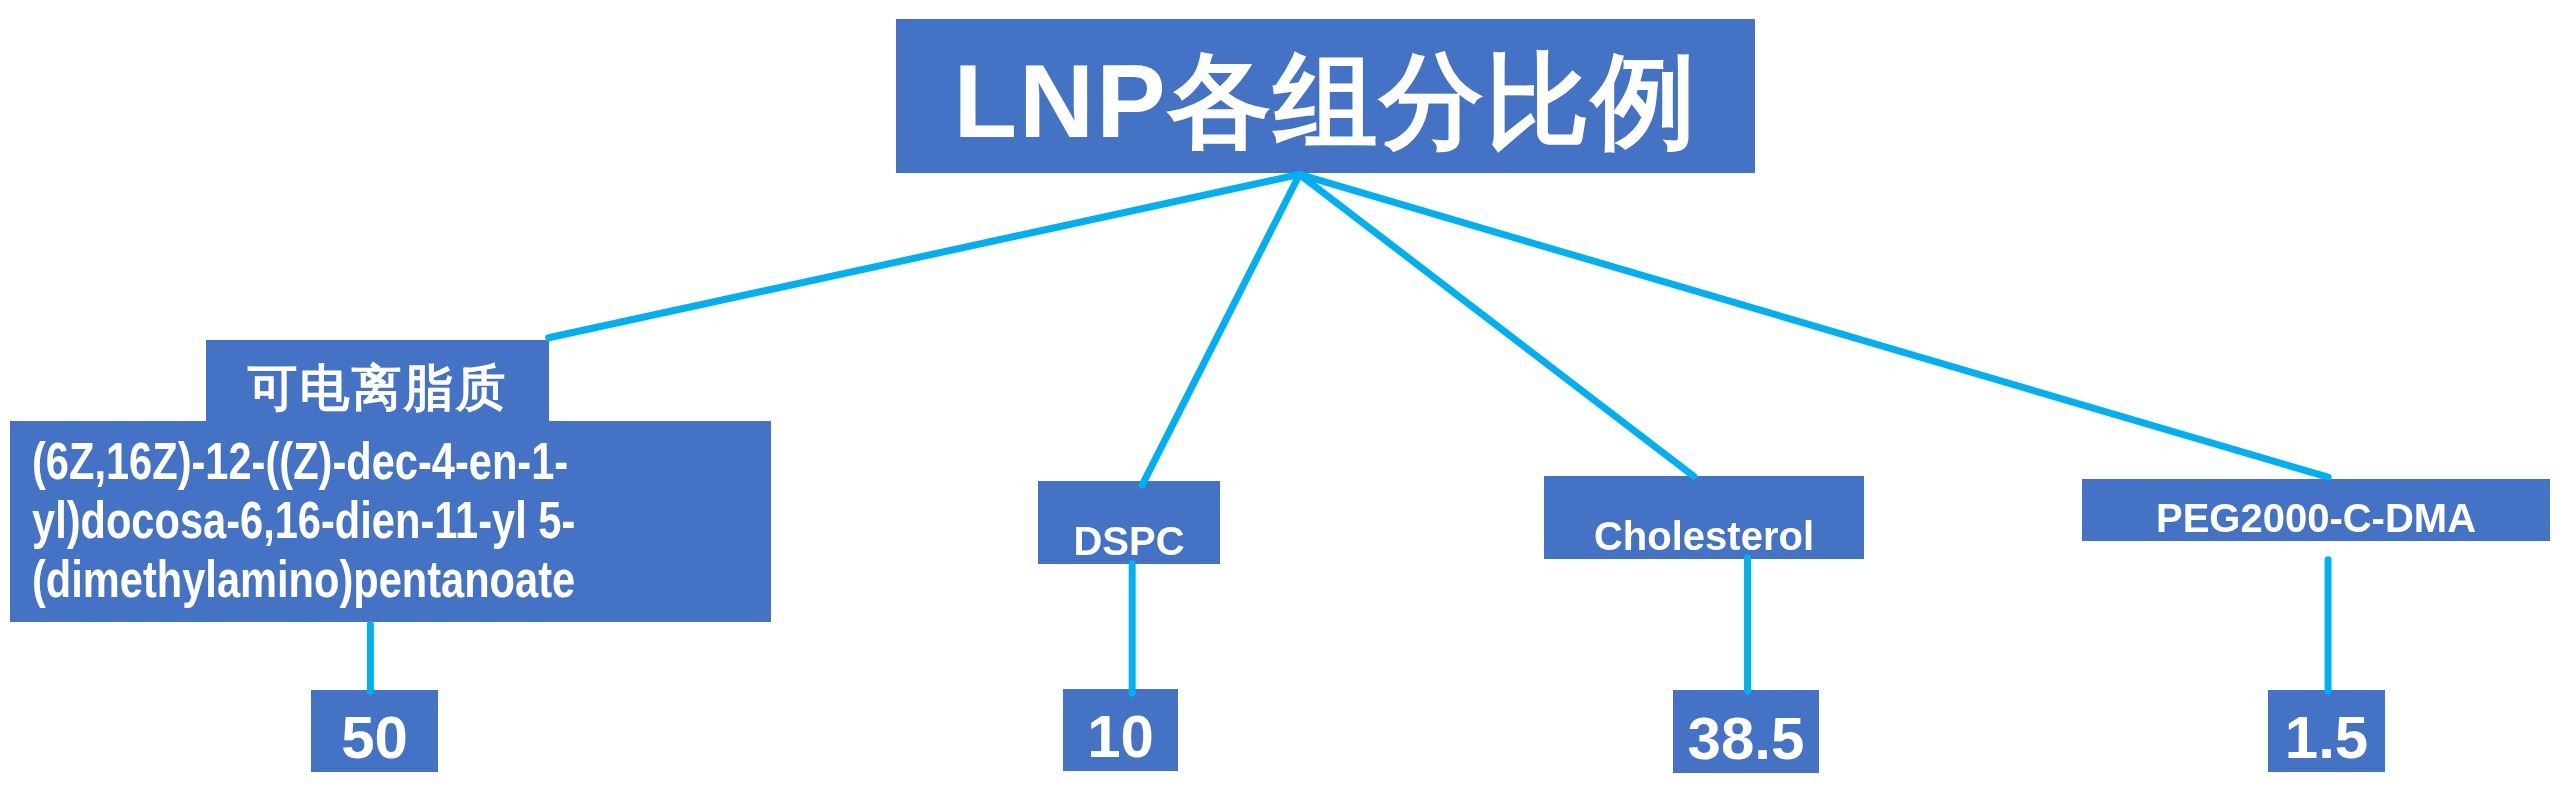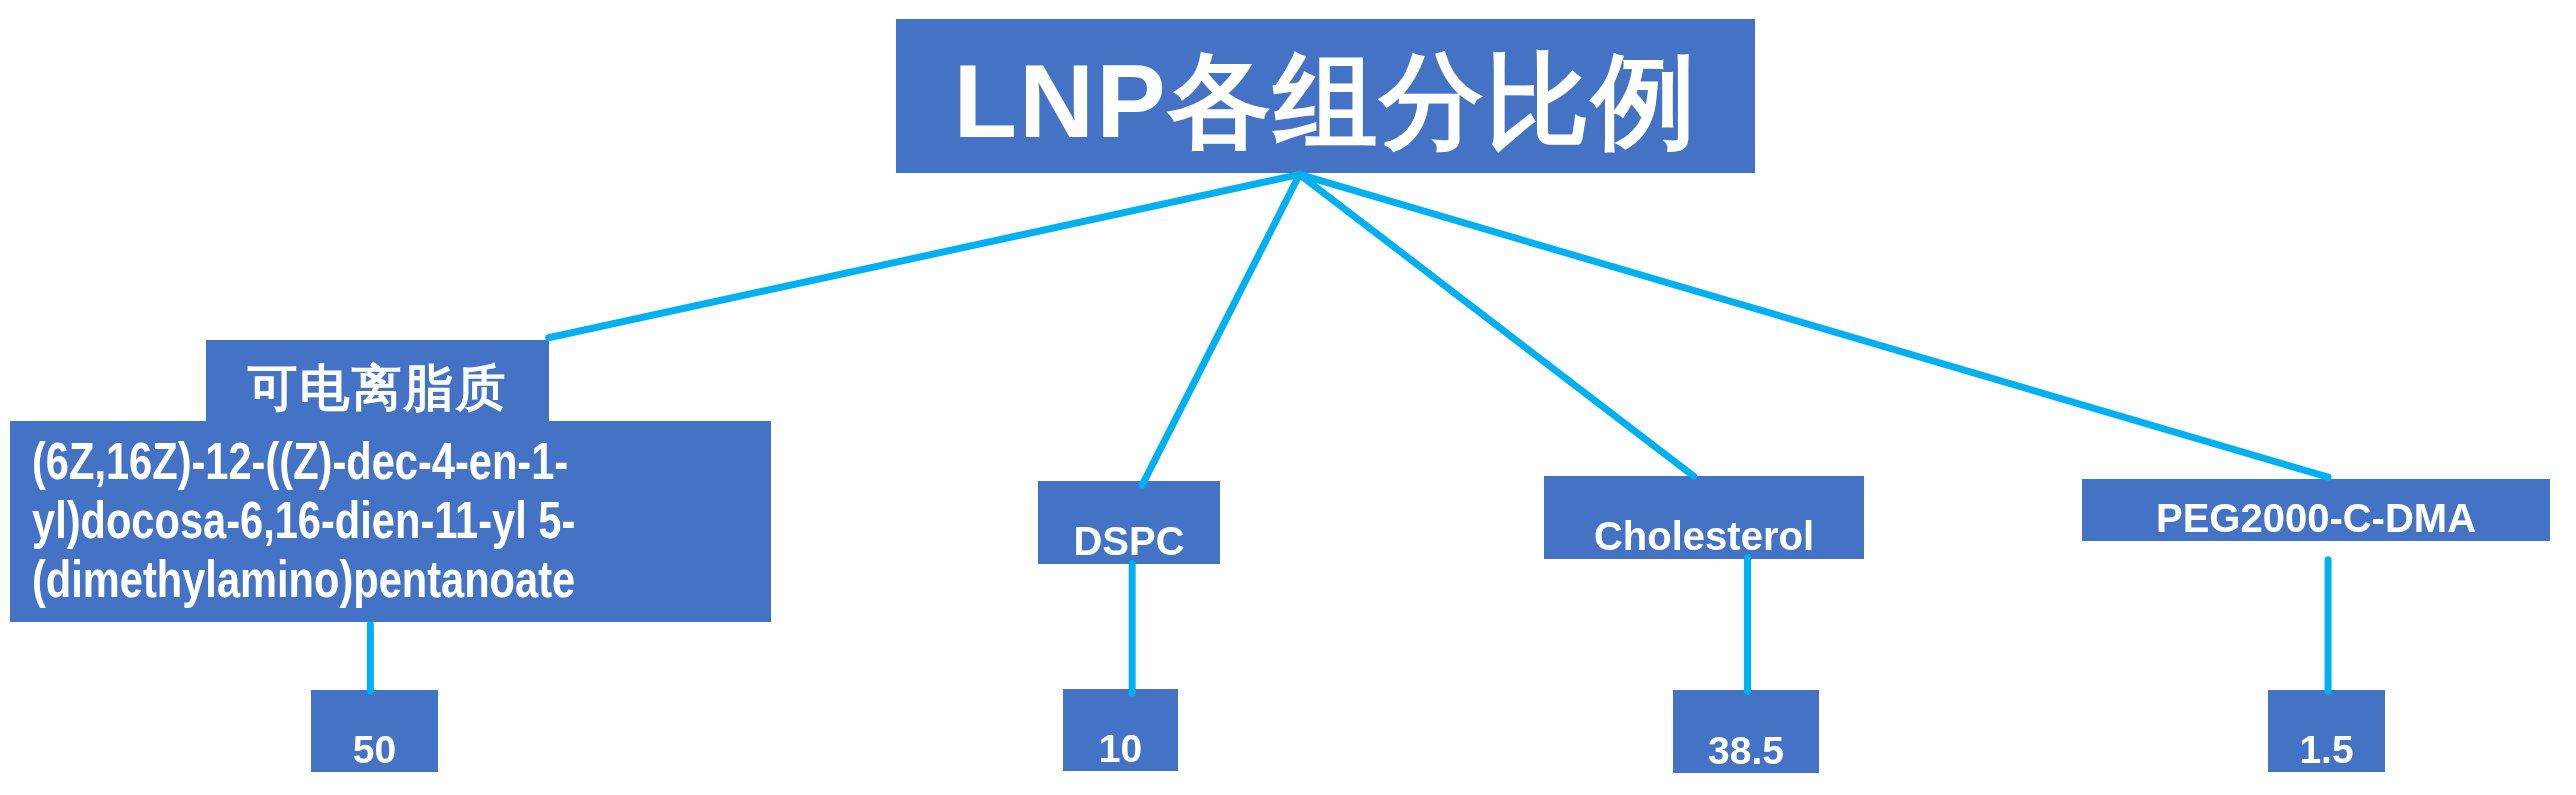--- a/index.html
+++ b/index.html
@@ -55,21 +55,21 @@
     transform: scaleX(0.80);
     transform-origin: left center;
     white-space: nowrap;
   }
 
   .label-node { font-size: 40px; }
   .dspc-node        { left: 1038px; top: 481px; width: 182px; height: 83px; }
   .cholesterol-node { left: 1544px; top: 476px; width: 320px; height: 83px; }
   .peg-node         { left: 2082px; top: 479px; width: 468px; height: 62px; }
 
-  .value-node { font-size: 39px; }
+  .value-node { font-size: 60px; }
   .value-ionizable   { left: 311px;  top: 690px; width: 127px; height: 82px; }
   .value-dspc        { left: 1063px; top: 689px; width: 115px; height: 82px; }
   .value-cholesterol { left: 1673px; top: 690px; width: 146px; height: 83px; }
   .value-peg         { left: 2268px; top: 690px; width: 117px; height: 82px; }
 
   .connector-layer {
     position: absolute;
     left: 0; top: 0;
     width: 2576px; height: 796px;
     z-index: 2;

